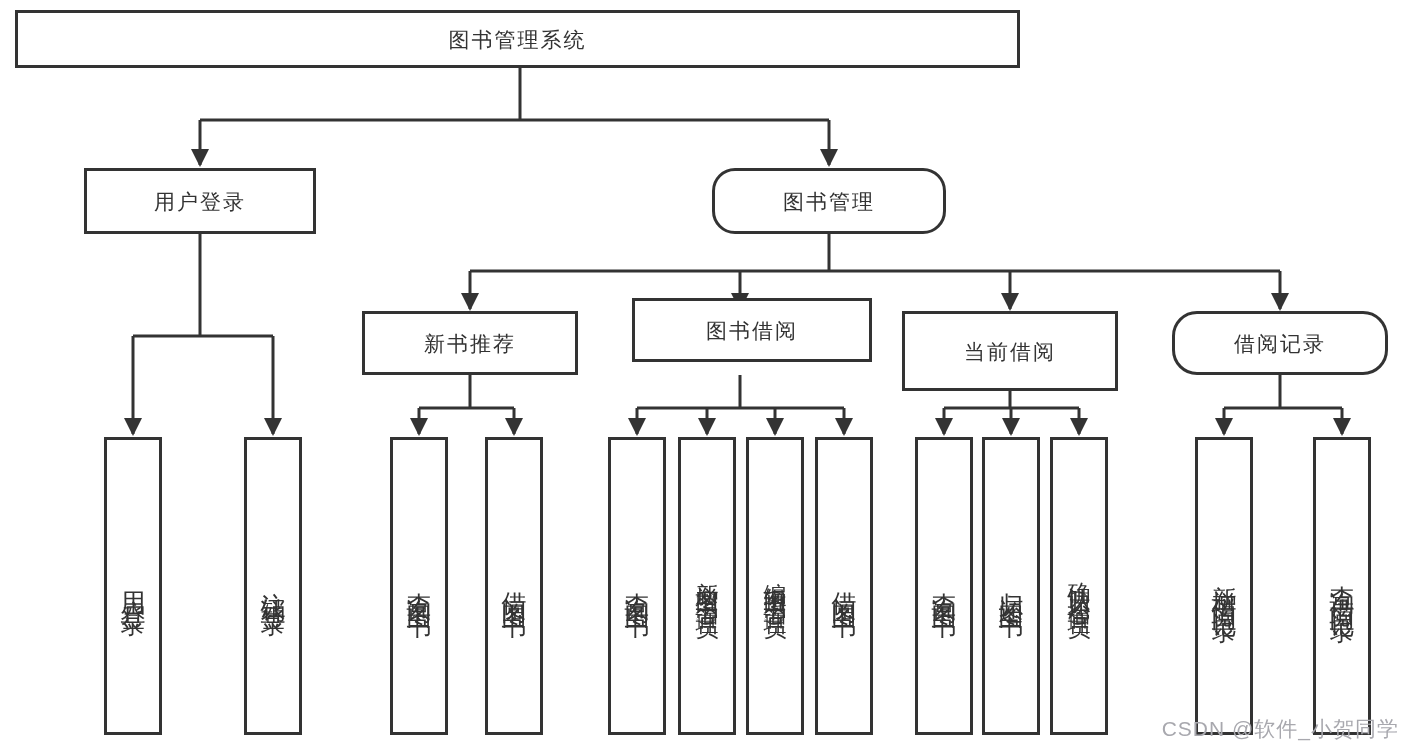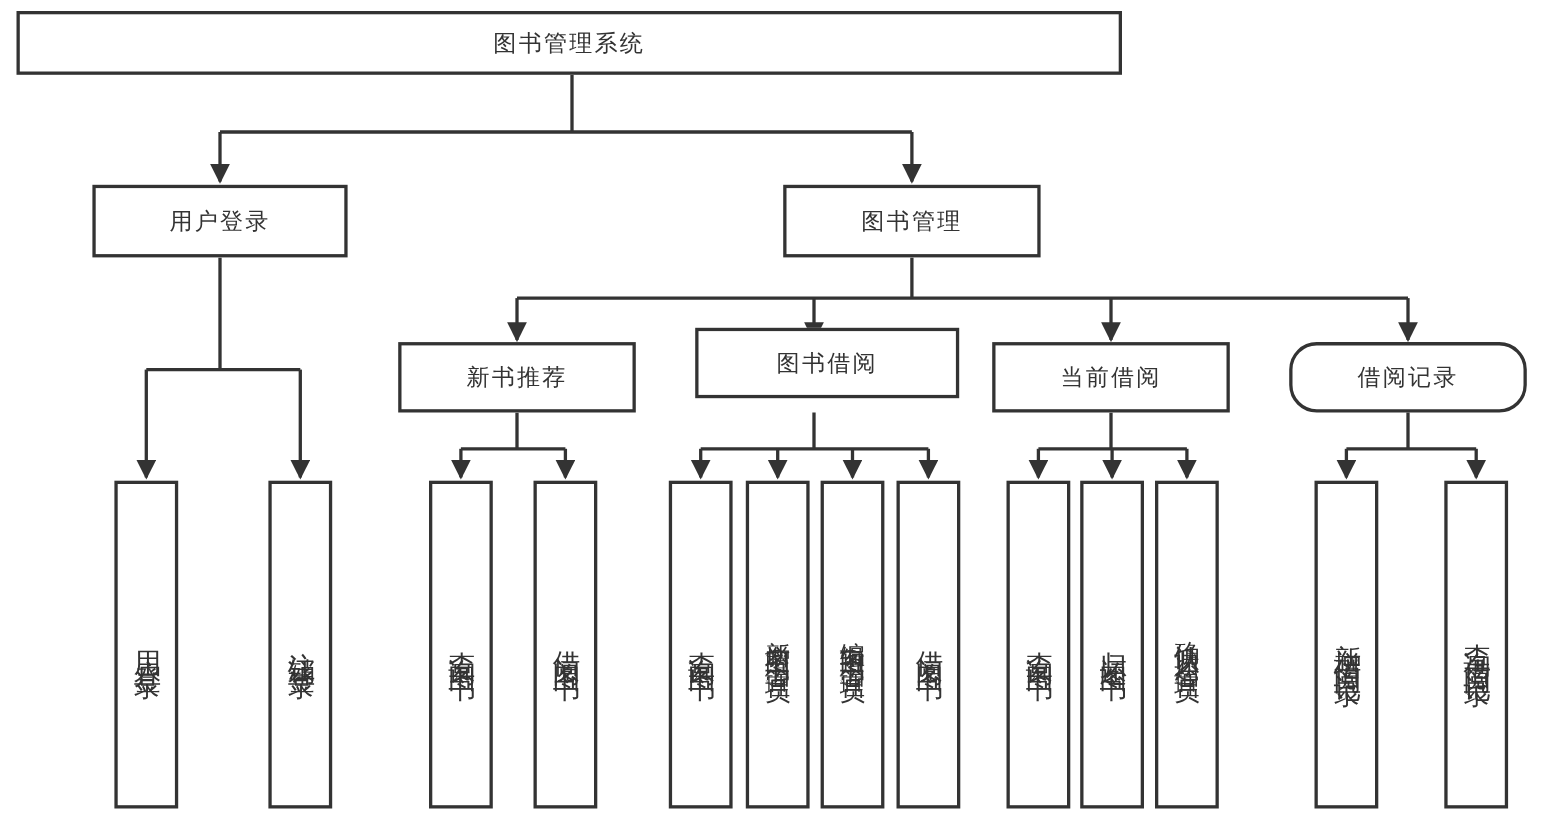--- a/index.html
+++ b/index.html
@@ -105,31 +105,31 @@
     </g>
   </svg>
 
   <div class="box" style="left:15px; top:10px; width:1005px; height:58px;justify-content:center;">
     <span class="hlabel">图书管理系统</span>
   </div>
 
   <div class="box" style="left:84px; top:168px; width:232px; height:66px;">
     <span class="hlabel">用户登录</span>
   </div>
-  <div class="box" style="left:712px; top:168px; width:234px; height:66px;">
+  <div class="box" style="left:712px; top:168px; width:234px; height:66px;border-radius:23px;">
     <span class="hlabel">图书管理</span>
   </div>
 
   <div class="box" style="left:362px; top:311px; width:216px; height:64px;">
     <span class="hlabel">新书推荐</span>
   </div>
   <div class="box" style="left:632px; top:298px; width:240px; height:64px;">
     <span class="hlabel">图书借阅</span>
   </div>
-  <div class="box" style="left:902px; top:311px; width:216px; height:64px;align-items:center;">
+  <div class="box" style="left:902px; top:311px; width:216px; height:80px;align-items:center;">
     <span class="hlabel">当前借阅</span>
   </div>
   <div class="box" style="left:1172px; top:311px; width:216px; height:64px;border-radius:25px;">
     <span class="hlabel">借阅记录</span>
   </div>
 
   <div class="box leaf" style="left:104px; top:437px; width:58px; height:298px;">
     <span>用户登录</span>
   </div>
   <div class="box leaf" style="left:244px; top:437px; width:58px; height:298px;">
@@ -166,14 +166,15 @@
     <span class="long">确认归还（管理员）</span>
   </div>
 
   <div class="box leaf" style="left:1195px; top:437px; width:58px; height:298px;">
     <span>新增借阅记录</span>
   </div>
   <div class="box leaf" style="left:1313px; top:437px; width:58px; height:298px;">
     <span>查询借阅记录</span>
   </div>
 
+  <div class="watermark">CSDN @软件_小贺同学</div>
 
 </div>
 
 </body></html>

